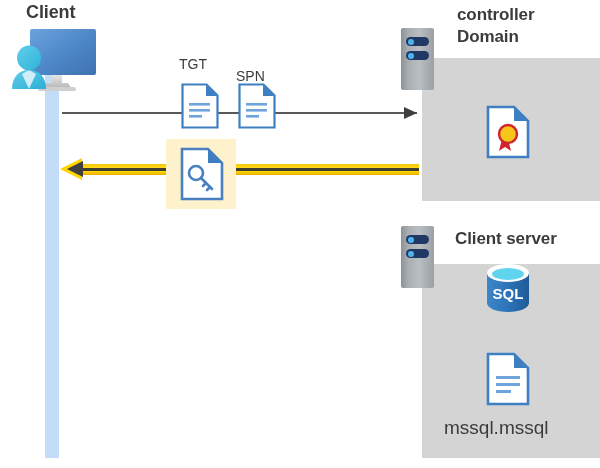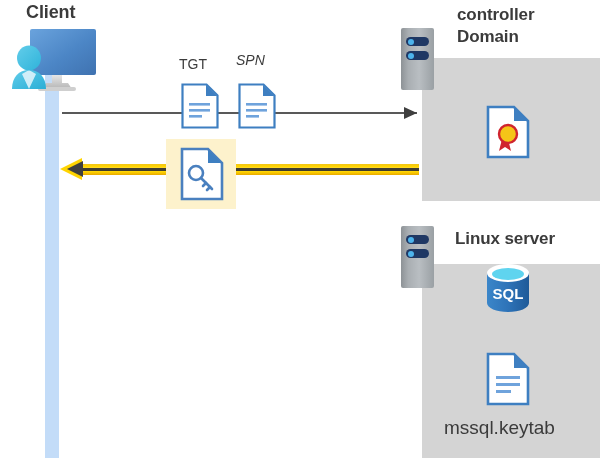--- a/index.html
+++ b/index.html
@@ -76,21 +76,21 @@
     border-top:8px solid transparent;border-bottom:8px solid transparent;
     border-right:16px solid #3f3f3f;
   }
 
   
   #key-highlight{left:166px;top:139px;width:70px;height:70px;background:#fdf2cc;}
 
   
   .doc-label{color:#3b3b3b;font-size:14px;}
   #tgt-label{left:179px;top:56px;}
-  #spn-label{left:236px;top:52px;font-style:italic;}
+  #spn-label{left:236px;top:68px;}
   #keytab-label{left:444px;top:417px;font-size:19px;color:#3b3b3b;}
 
   
   #doc-tgt{left:181px;top:83px;}
   #doc-spn{left:238px;top:83px;}
   #doc-key{left:180px;top:147px;}
   #doc-cert{left:486px;top:105px;}
   #sql-db{left:483px;top:262px;}
   #doc-keytab{left:486px;top:352px;}
   #client-figure{left:8px;top:27px;}
@@ -214,21 +214,21 @@
   <div class="abs rack" id="linux-rack">
     <span class="led l1">
         <i></i>
       </span>
     <span class="led l2">
         <i></i>
       </span>
     <span class="base"></span>
   </div>
 
-  <div class="abs title" id="linux-title">Linux server</div>
+  <div class="abs title" id="linux-title">Client server</div>
 
   <div class="abs" id="sql-db">
     <svg width="50" height="52" viewBox="0 0 50 52">
       <defs>
         <linearGradient id="dbBody" x1="0" y1="0" x2="1" y2="0">
           <stop offset="0%" stop-color="#3b86c9"></stop>
           <stop offset="50%" stop-color="#2e73b8"></stop>
           <stop offset="100%" stop-color="#1f5a98"></stop>
         </linearGradient>
       </defs>
@@ -242,15 +242,15 @@
   <div class="abs" id="doc-keytab">
     <svg width="44" height="54" viewBox="0 0 44 54">
       <path d="M2 2 h26 l14 14 v36 h-40 z" fill="#ffffff" stroke="#3e7fc1" stroke-width="2.6"></path>
       <path d="M28 2.5 v13.5 h13.5 z" fill="#3e7fc1"></path>
       <rect x="10" y="24" width="24" height="3" fill="#6fa3dc"></rect>
       <rect x="10" y="31" width="24" height="3" fill="#6fa3dc"></rect>
       <rect x="10" y="38" width="15" height="3" fill="#6fa3dc"></rect>
     </svg>
   </div>
 
-  <div class="abs" id="keytab-label">mssql.keytab</div>
+  <div class="abs" id="keytab-label">mssql.mssql</div>
 
 </div>
 
 </body></html>

